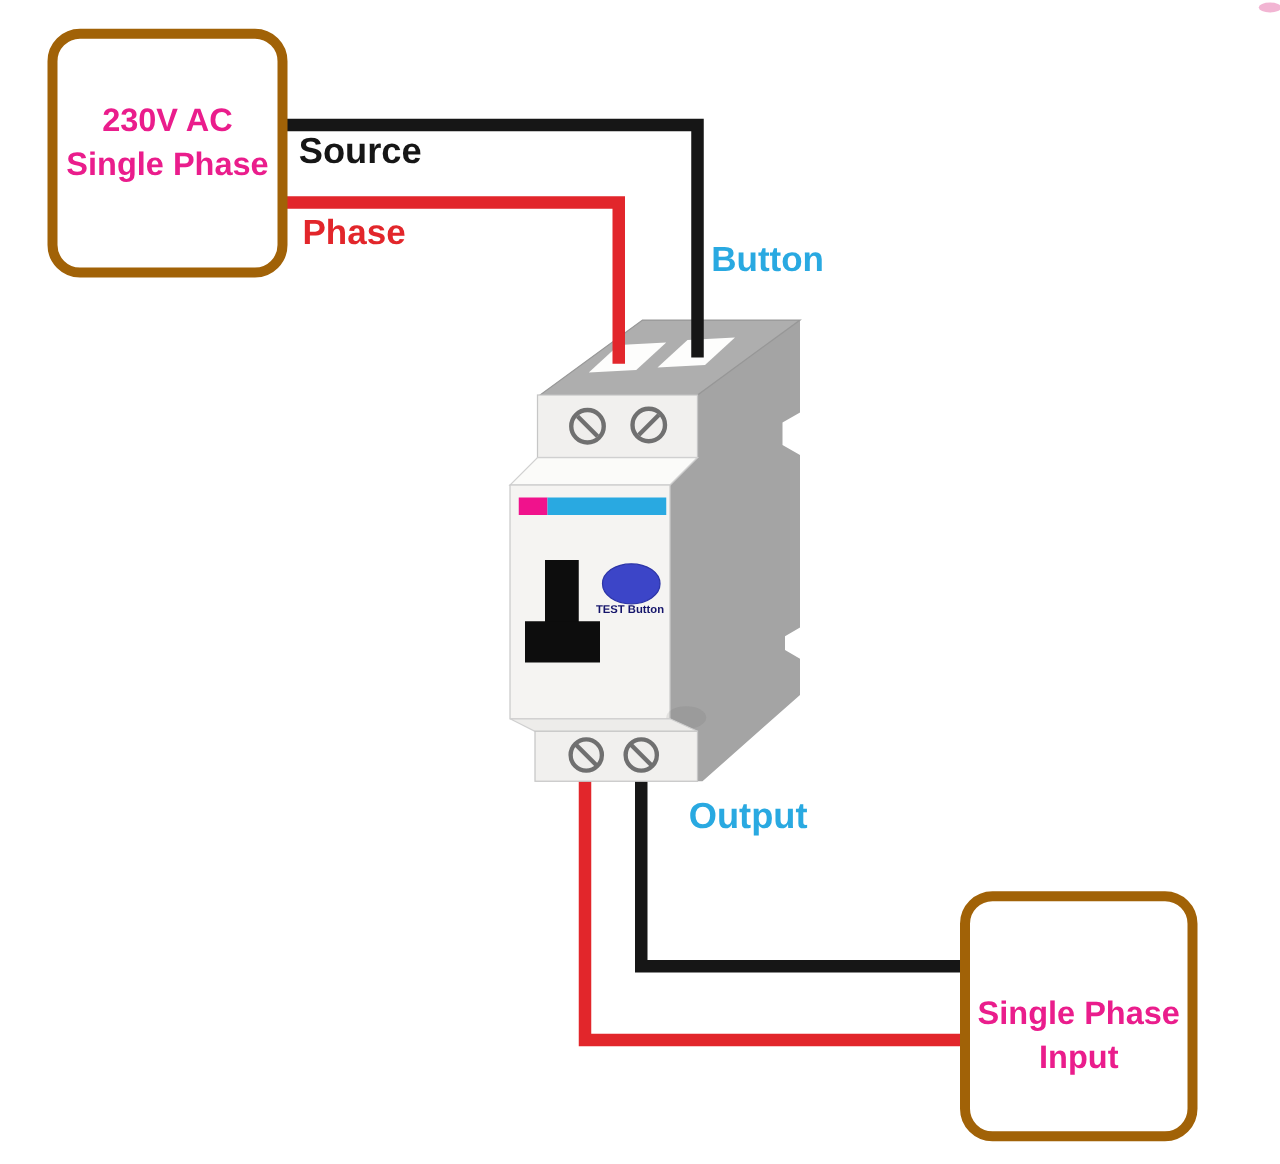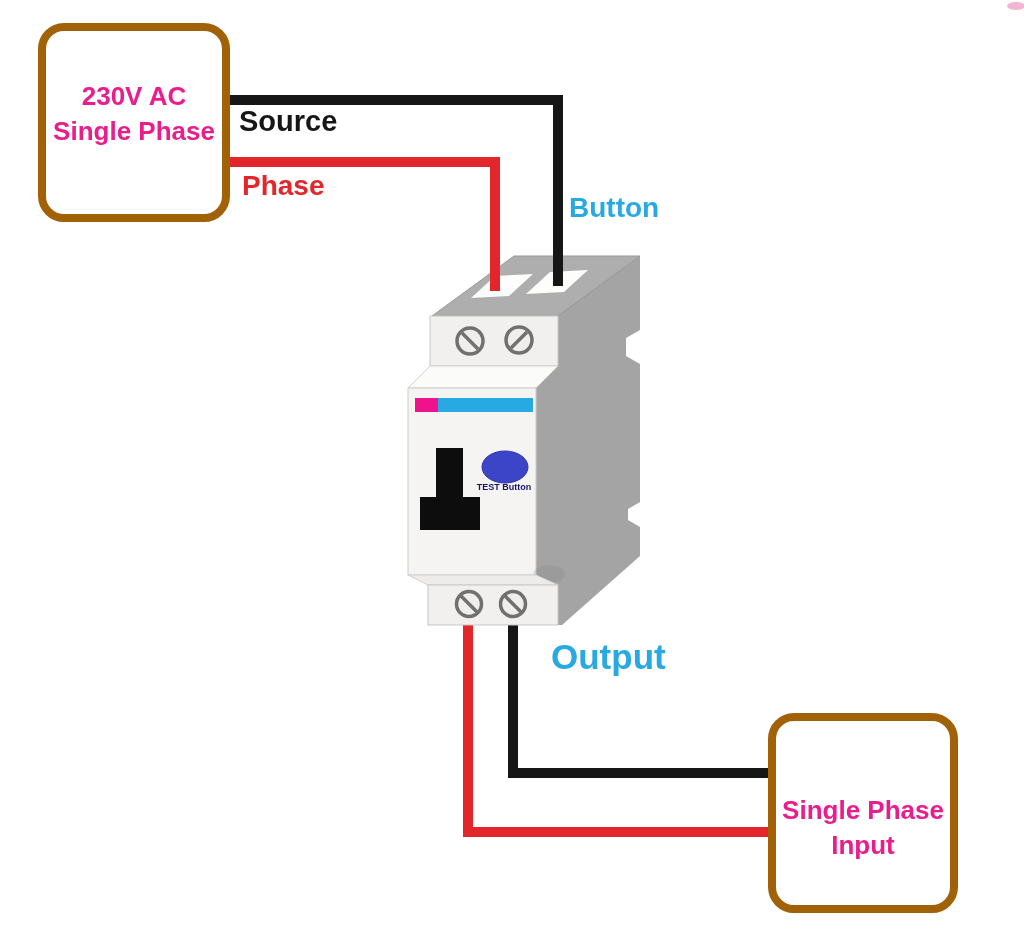--- a/index.html
+++ b/index.html
@@ -23,21 +23,21 @@
     line-height:35px;
     text-align:center;
     box-sizing:border-box;
   }
   #source-box{left:38px;top:23px;width:192px;height:199px;padding-top:48px;}
   #load-box{left:768px;top:713px;width:190px;height:200px;padding-top:72px;}
   .wire-label{position:absolute;font-weight:bold;white-space:nowrap;}
   #neutral-label{left:239px;top:105px;font-size:29px;color:#161616;}
   #phase-label{left:242px;top:170px;font-size:28px;color:#E2262B;}
   #input-label{left:569px;top:192px;font-size:28px;color:#29A9E1;}
-  #output-label{left:551px;top:637px;font-size:35px;color:#29A9E1;}
+  #output-label{left:551px;top:637px;font-size:29px;color:#29A9E1;}
 </style>
 </head>
 <body>
 
 <div id="canvas">
 
   <svg id="diagram-svg" viewBox="0 0 1024 931">
 
     <path d="M536 320 L558 314 L640 256 L640 330 L626 338 L626 356 L640 364 L640 502 L628 509 L628 520 L640 527 L640 556 L562 625 L536 625 Z" fill="#A4A4A4"></path>
 

